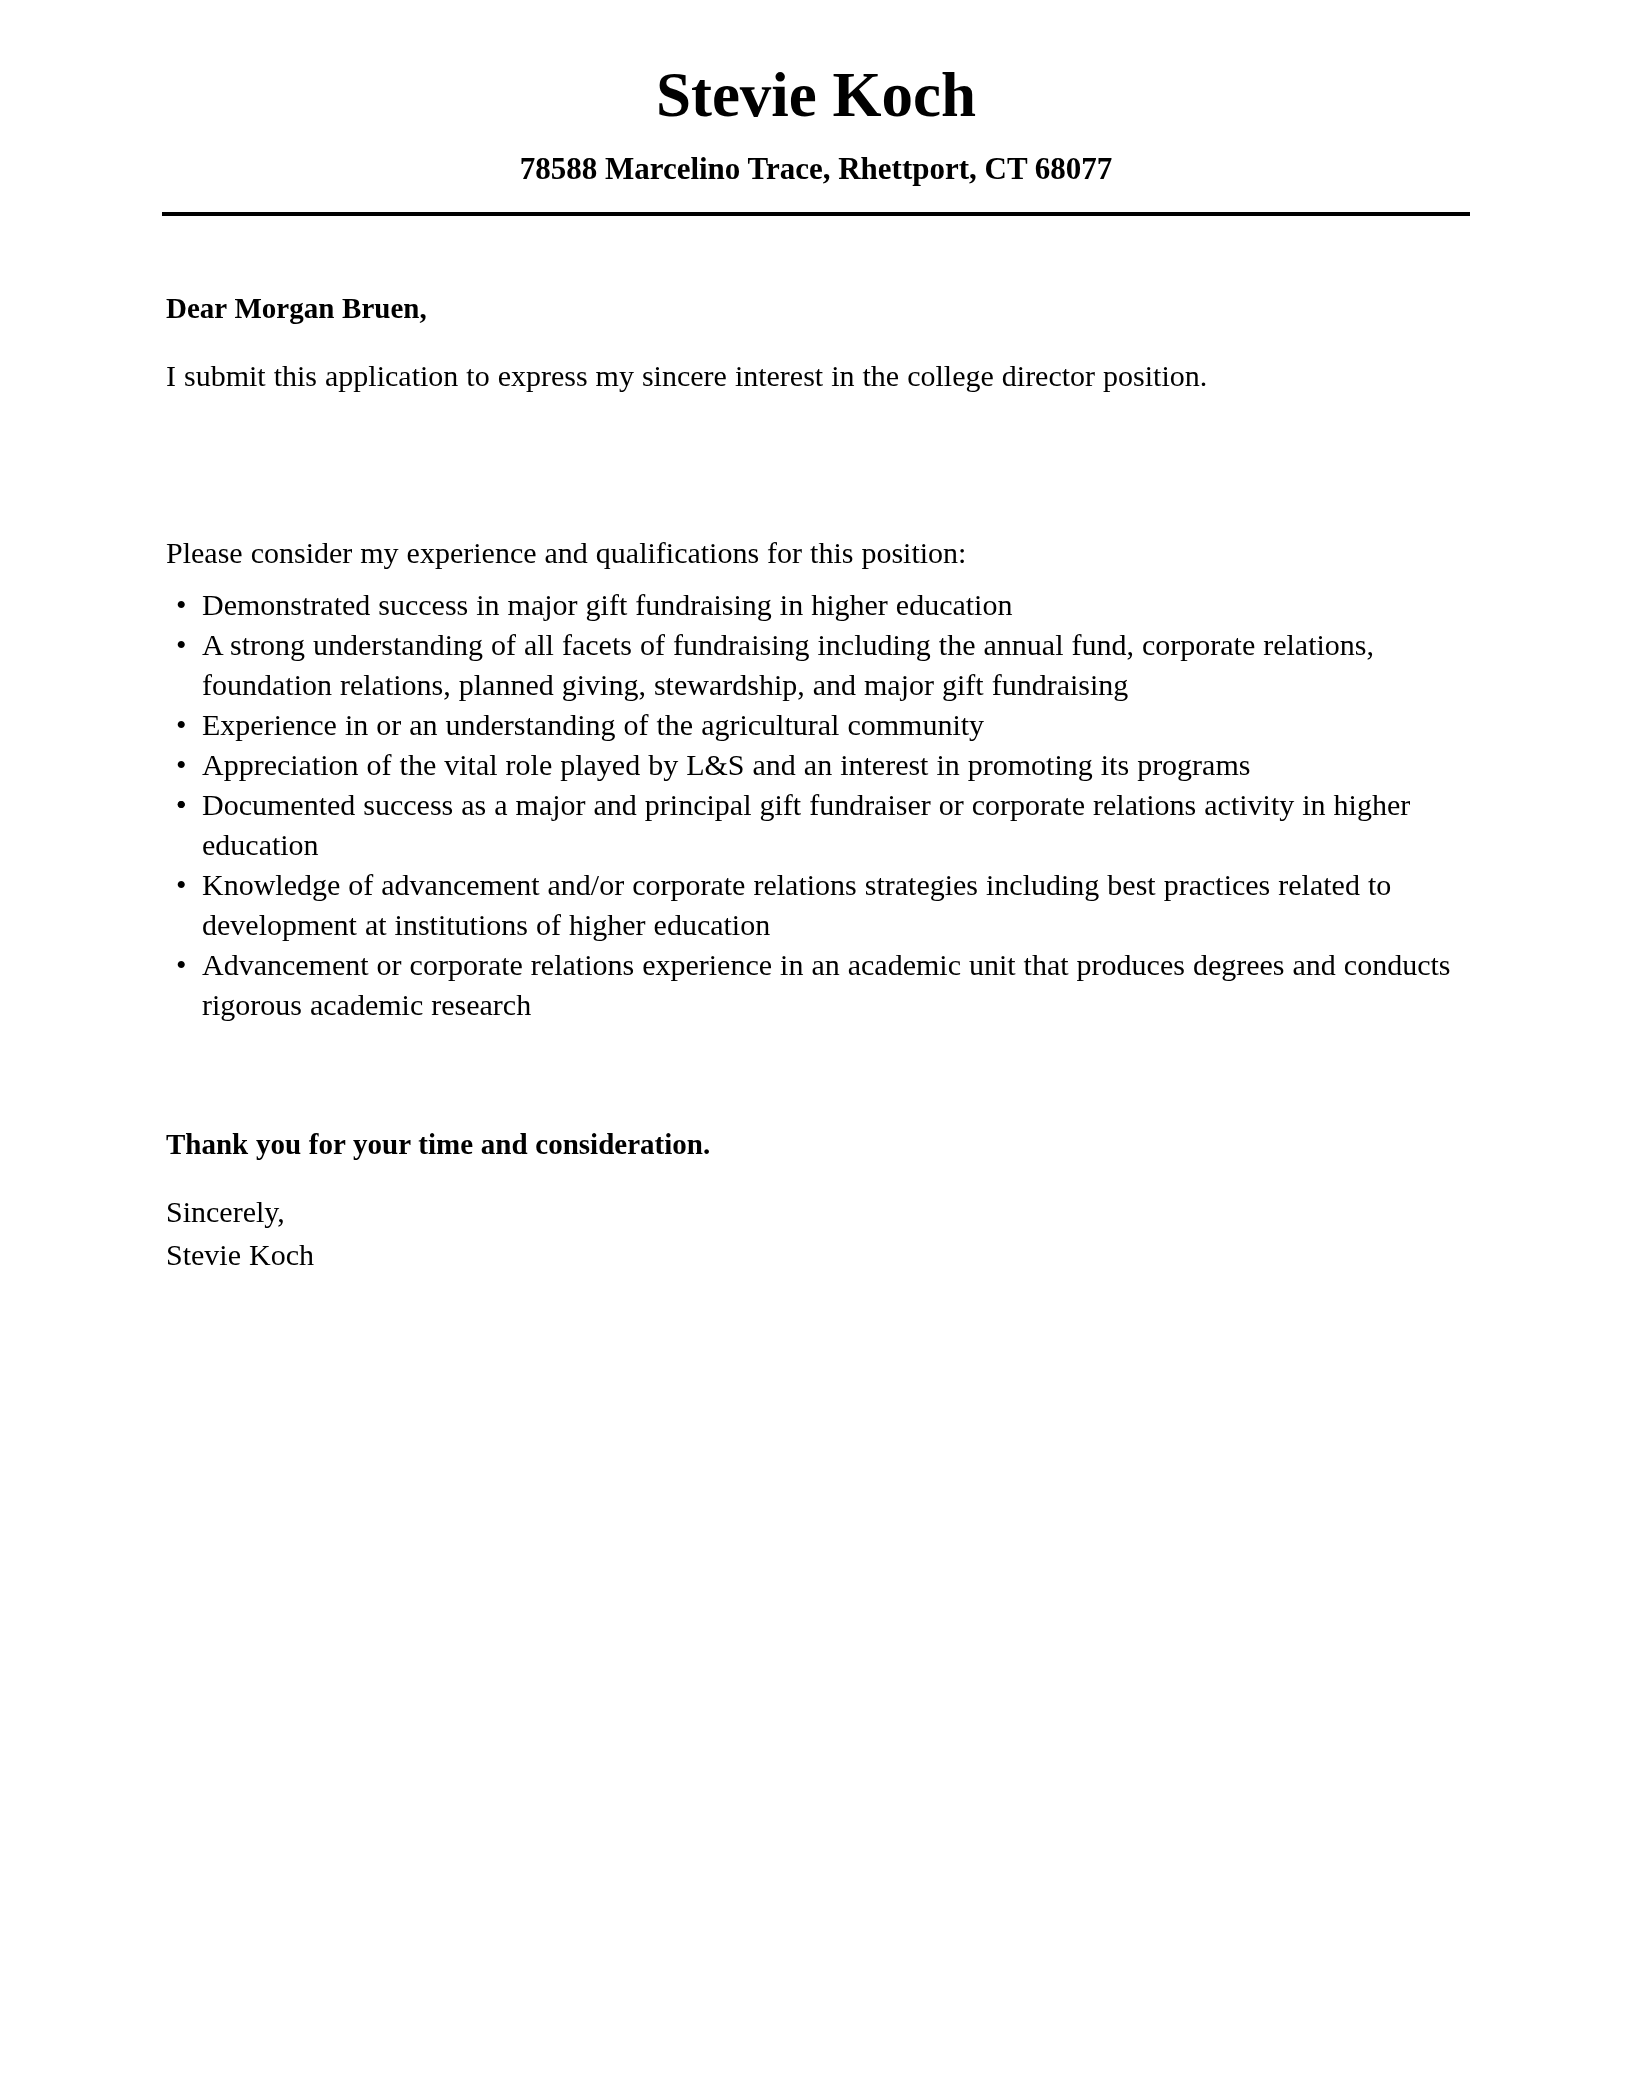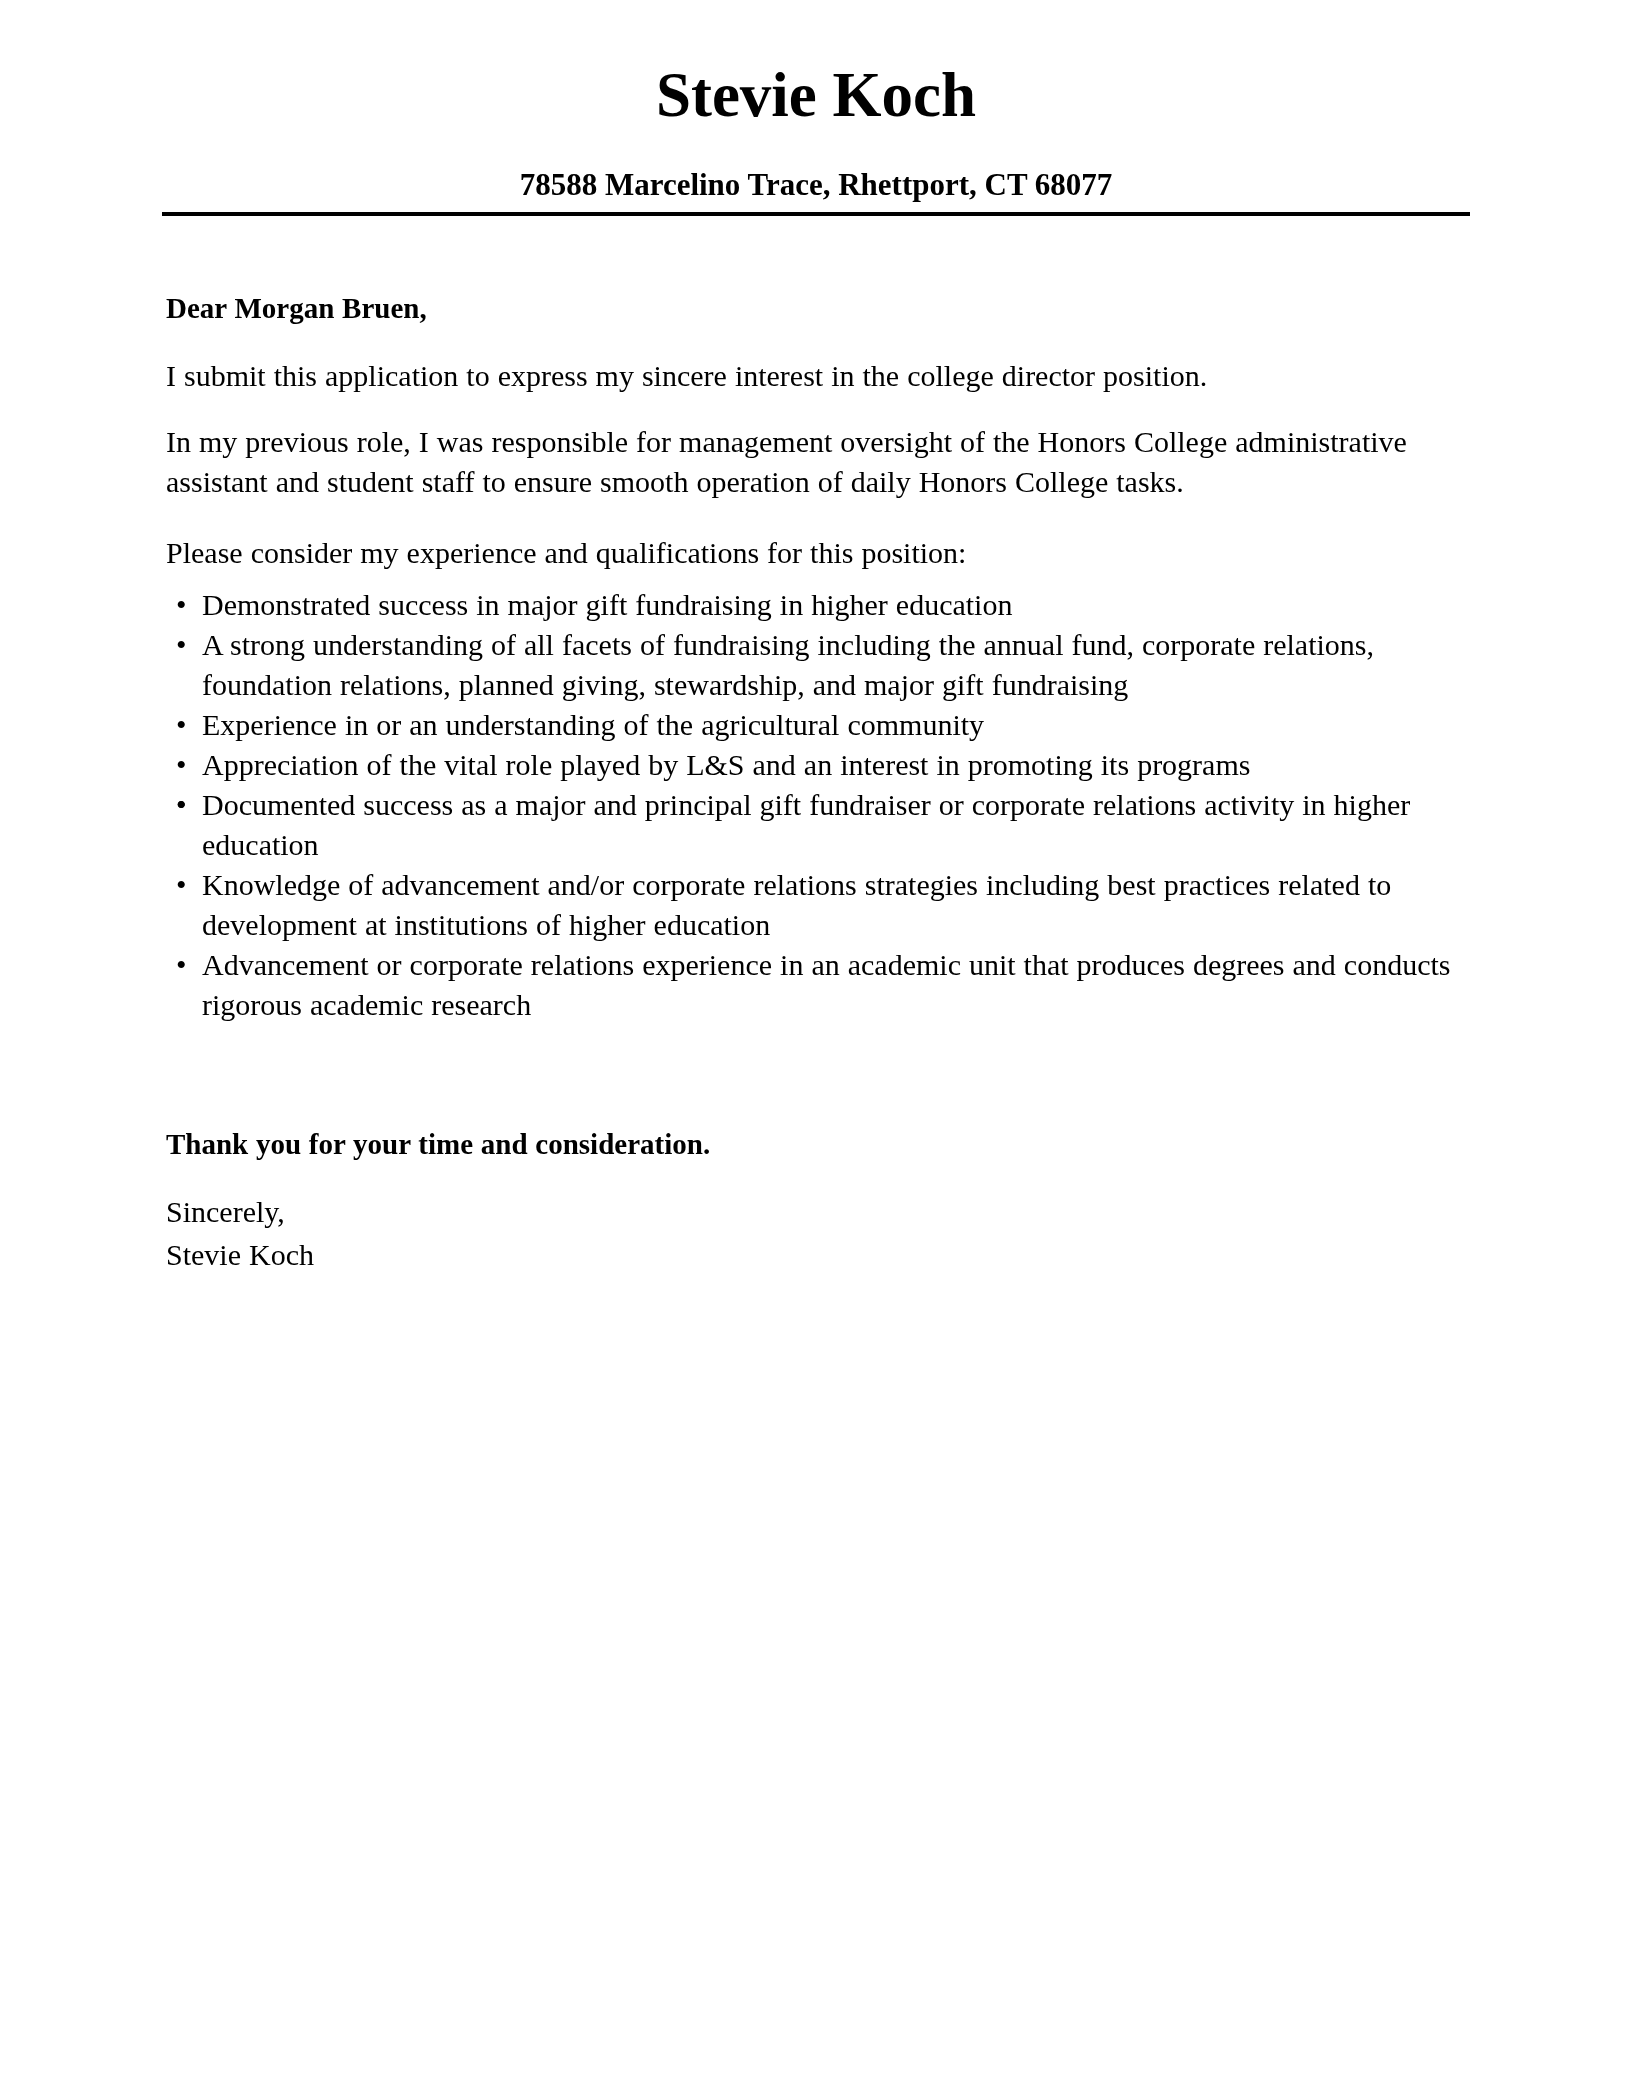--- a/index.html
+++ b/index.html
@@ -30,21 +30,21 @@
     text-align: center;
     font-weight: bold;
     font-size: 63px;
     line-height: 74px;
     margin: 0;
   }
   .header-address {
     position: absolute;
     left: 0;
     width: 1632px;
-    top: 165px;
+    top: 149px;
     text-align: center;
     font-weight: bold;
     font-size: 31px;
     line-height: 40px;
     margin: 0;
   }
   .header-rule {
     position: absolute;
     left: 162px;
     width: 1308px;
@@ -102,21 +102,20 @@
 
 <div class="page">
 
   <h1 class="header-name">Stevie Koch</h1>
   <div class="header-address">78588 Marcelino Trace, Rhettport, CT 68077</div>
   <hr class="header-rule">
 
   <p class="body-text bold salutation">Dear Morgan Bruen,</p>
 
   <p class="body-text para-1">I submit this application to express my sincere interest in the college director position.</p>
-  <p class="body-text para-2">In my previous role, I was responsible for management oversight of the Honors College administrative assistant and student staff to ensure smooth operation of daily Honors College tasks.</p>
   <p class="body-text para-3">Please consider my experience and qualifications for this position:</p>
 
   <ul class="qual-list">
     <li><span class="bullet">•</span><span>Demonstrated success in major gift fundraising in higher education</span></li>
     <li><span class="bullet">•</span><span>A strong understanding of all facets of fundraising including the annual fund, corporate relations, foundation relations, planned giving, stewardship, and major gift fundraising</span></li>
     <li><span class="bullet">•</span><span>Experience in or an understanding of the agricultural community</span></li>
     <li><span class="bullet">•</span><span>Appreciation of the vital role played by L&amp;S and an interest in promoting its programs</span></li>
     <li><span class="bullet">•</span></li>
     <li><span class="bullet">•</span><span>Documented success as a major and principal gift fundraiser or corporate relations activity in higher education</span></li>
     <li><span class="bullet">•</span><span>Knowledge of advancement and/or corporate relations strategies including best practices related to development at institutions of higher education</span></li>

